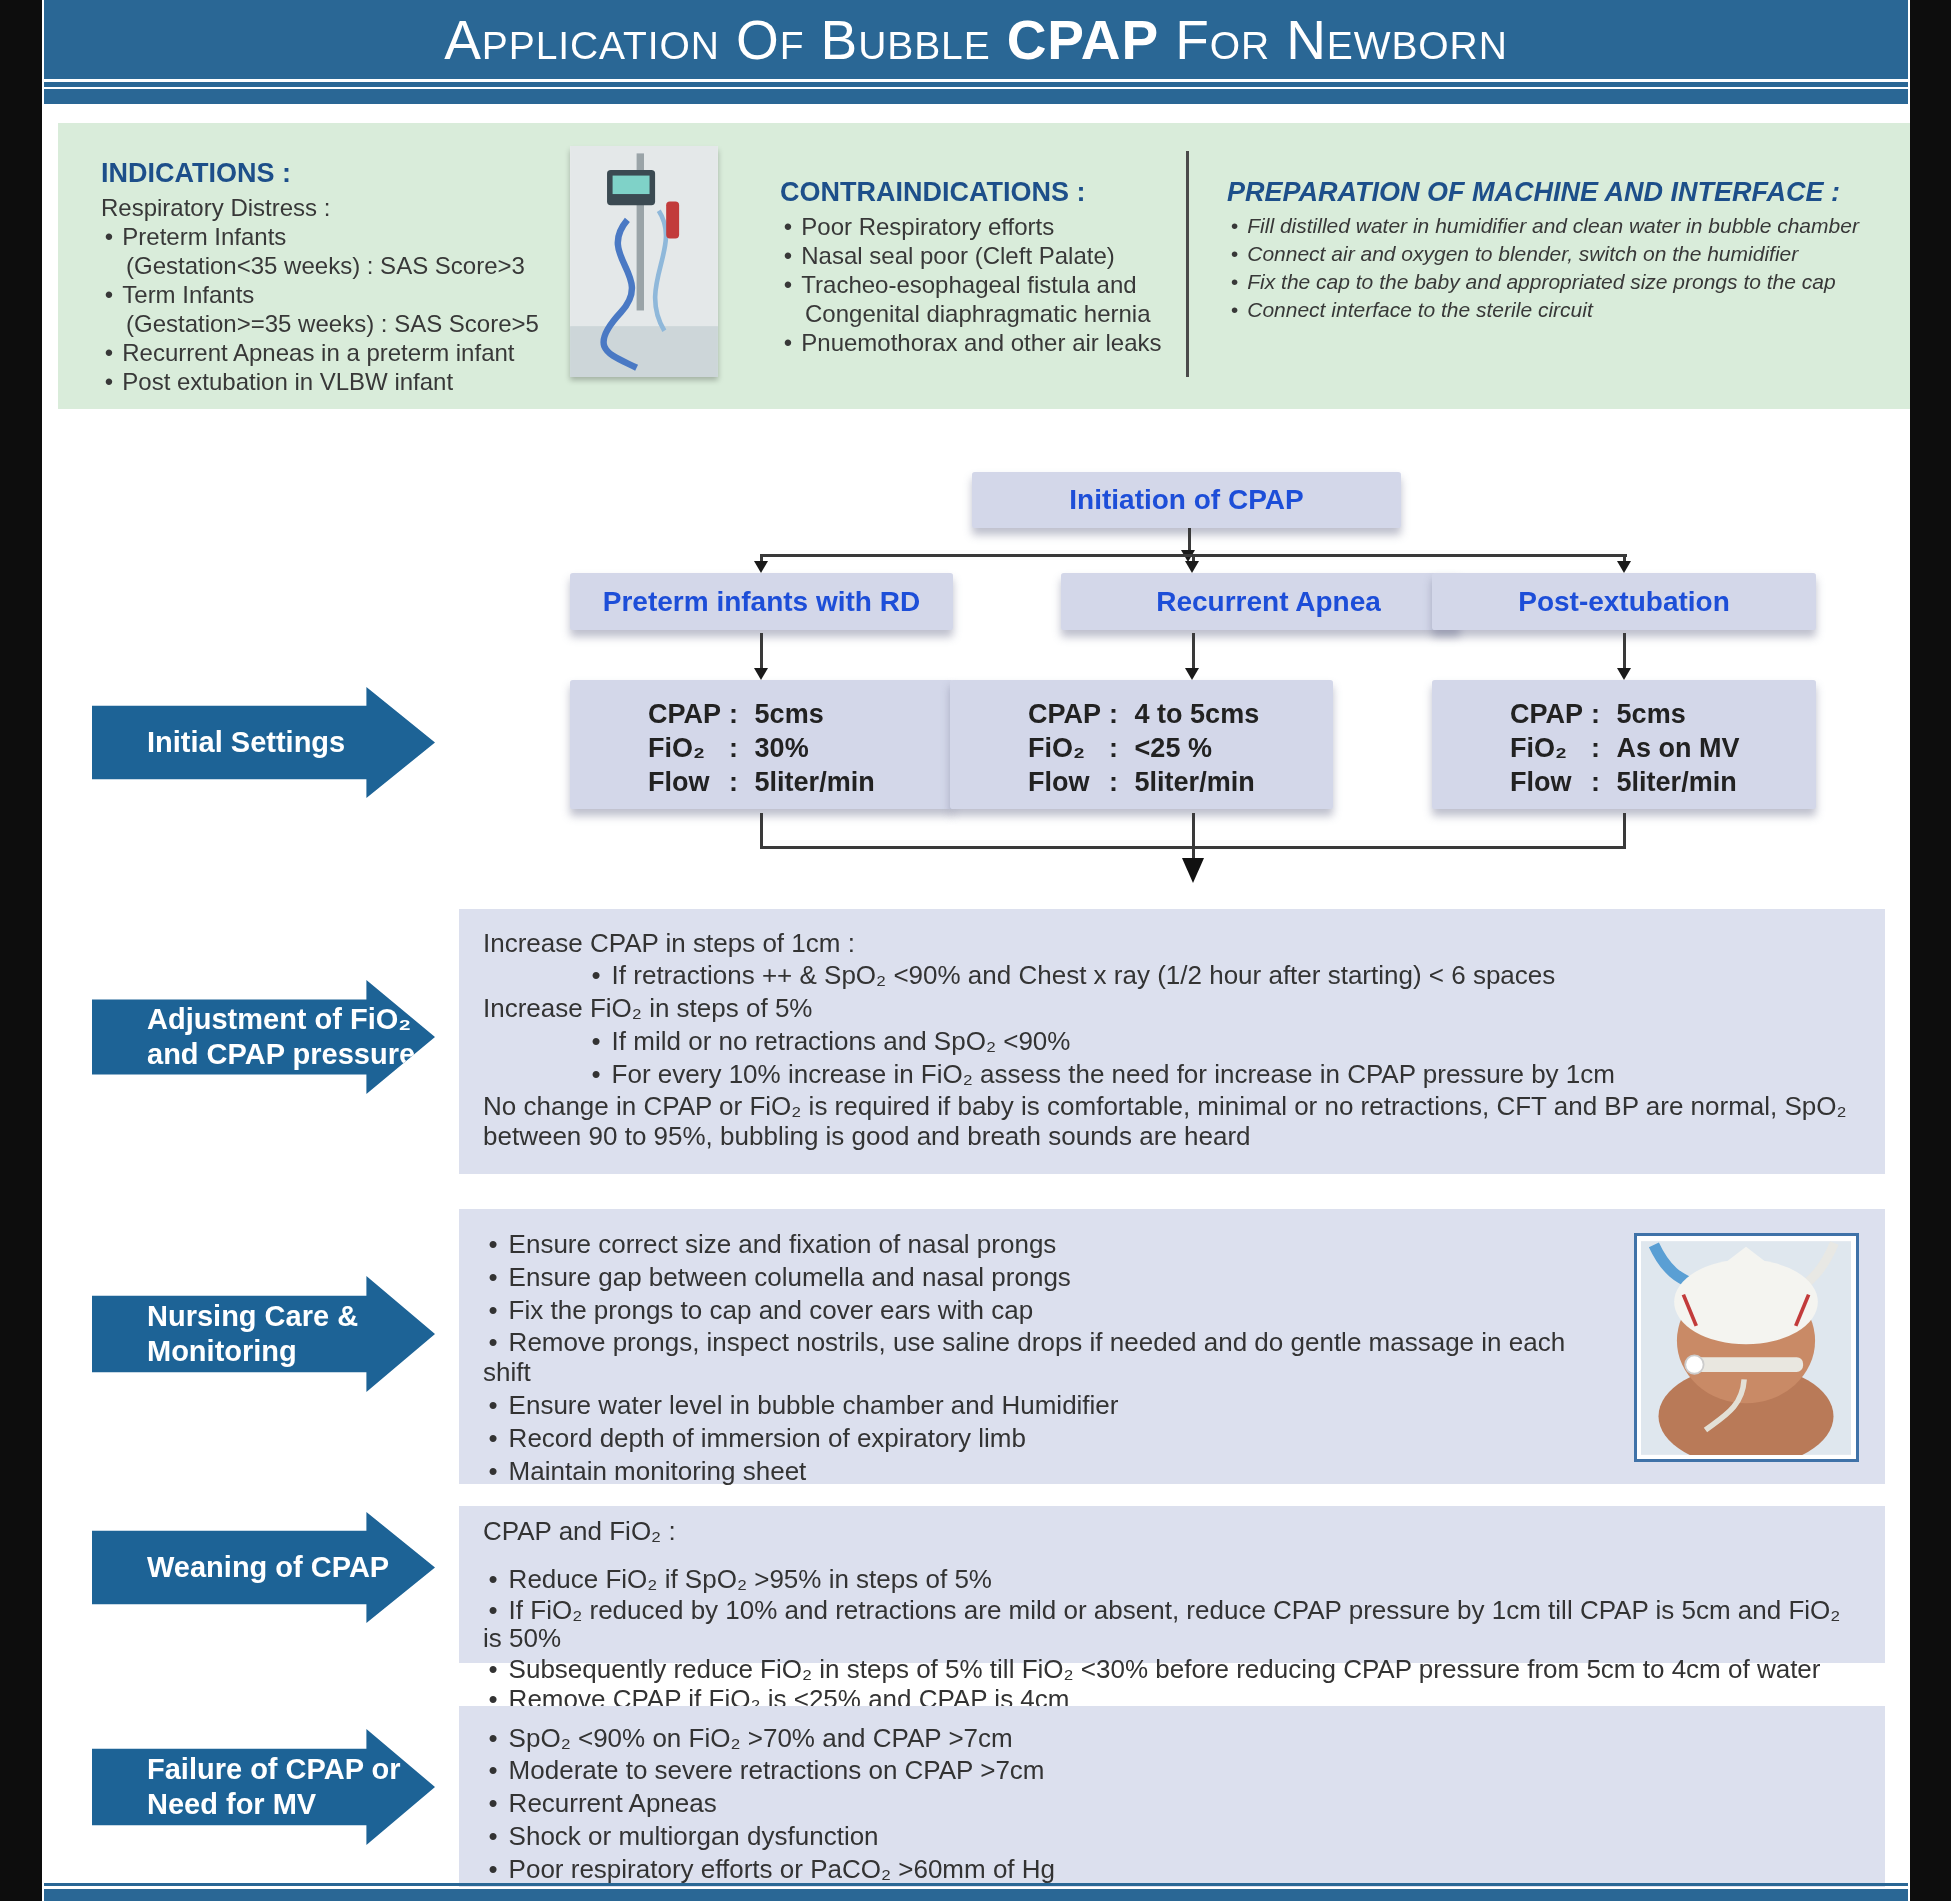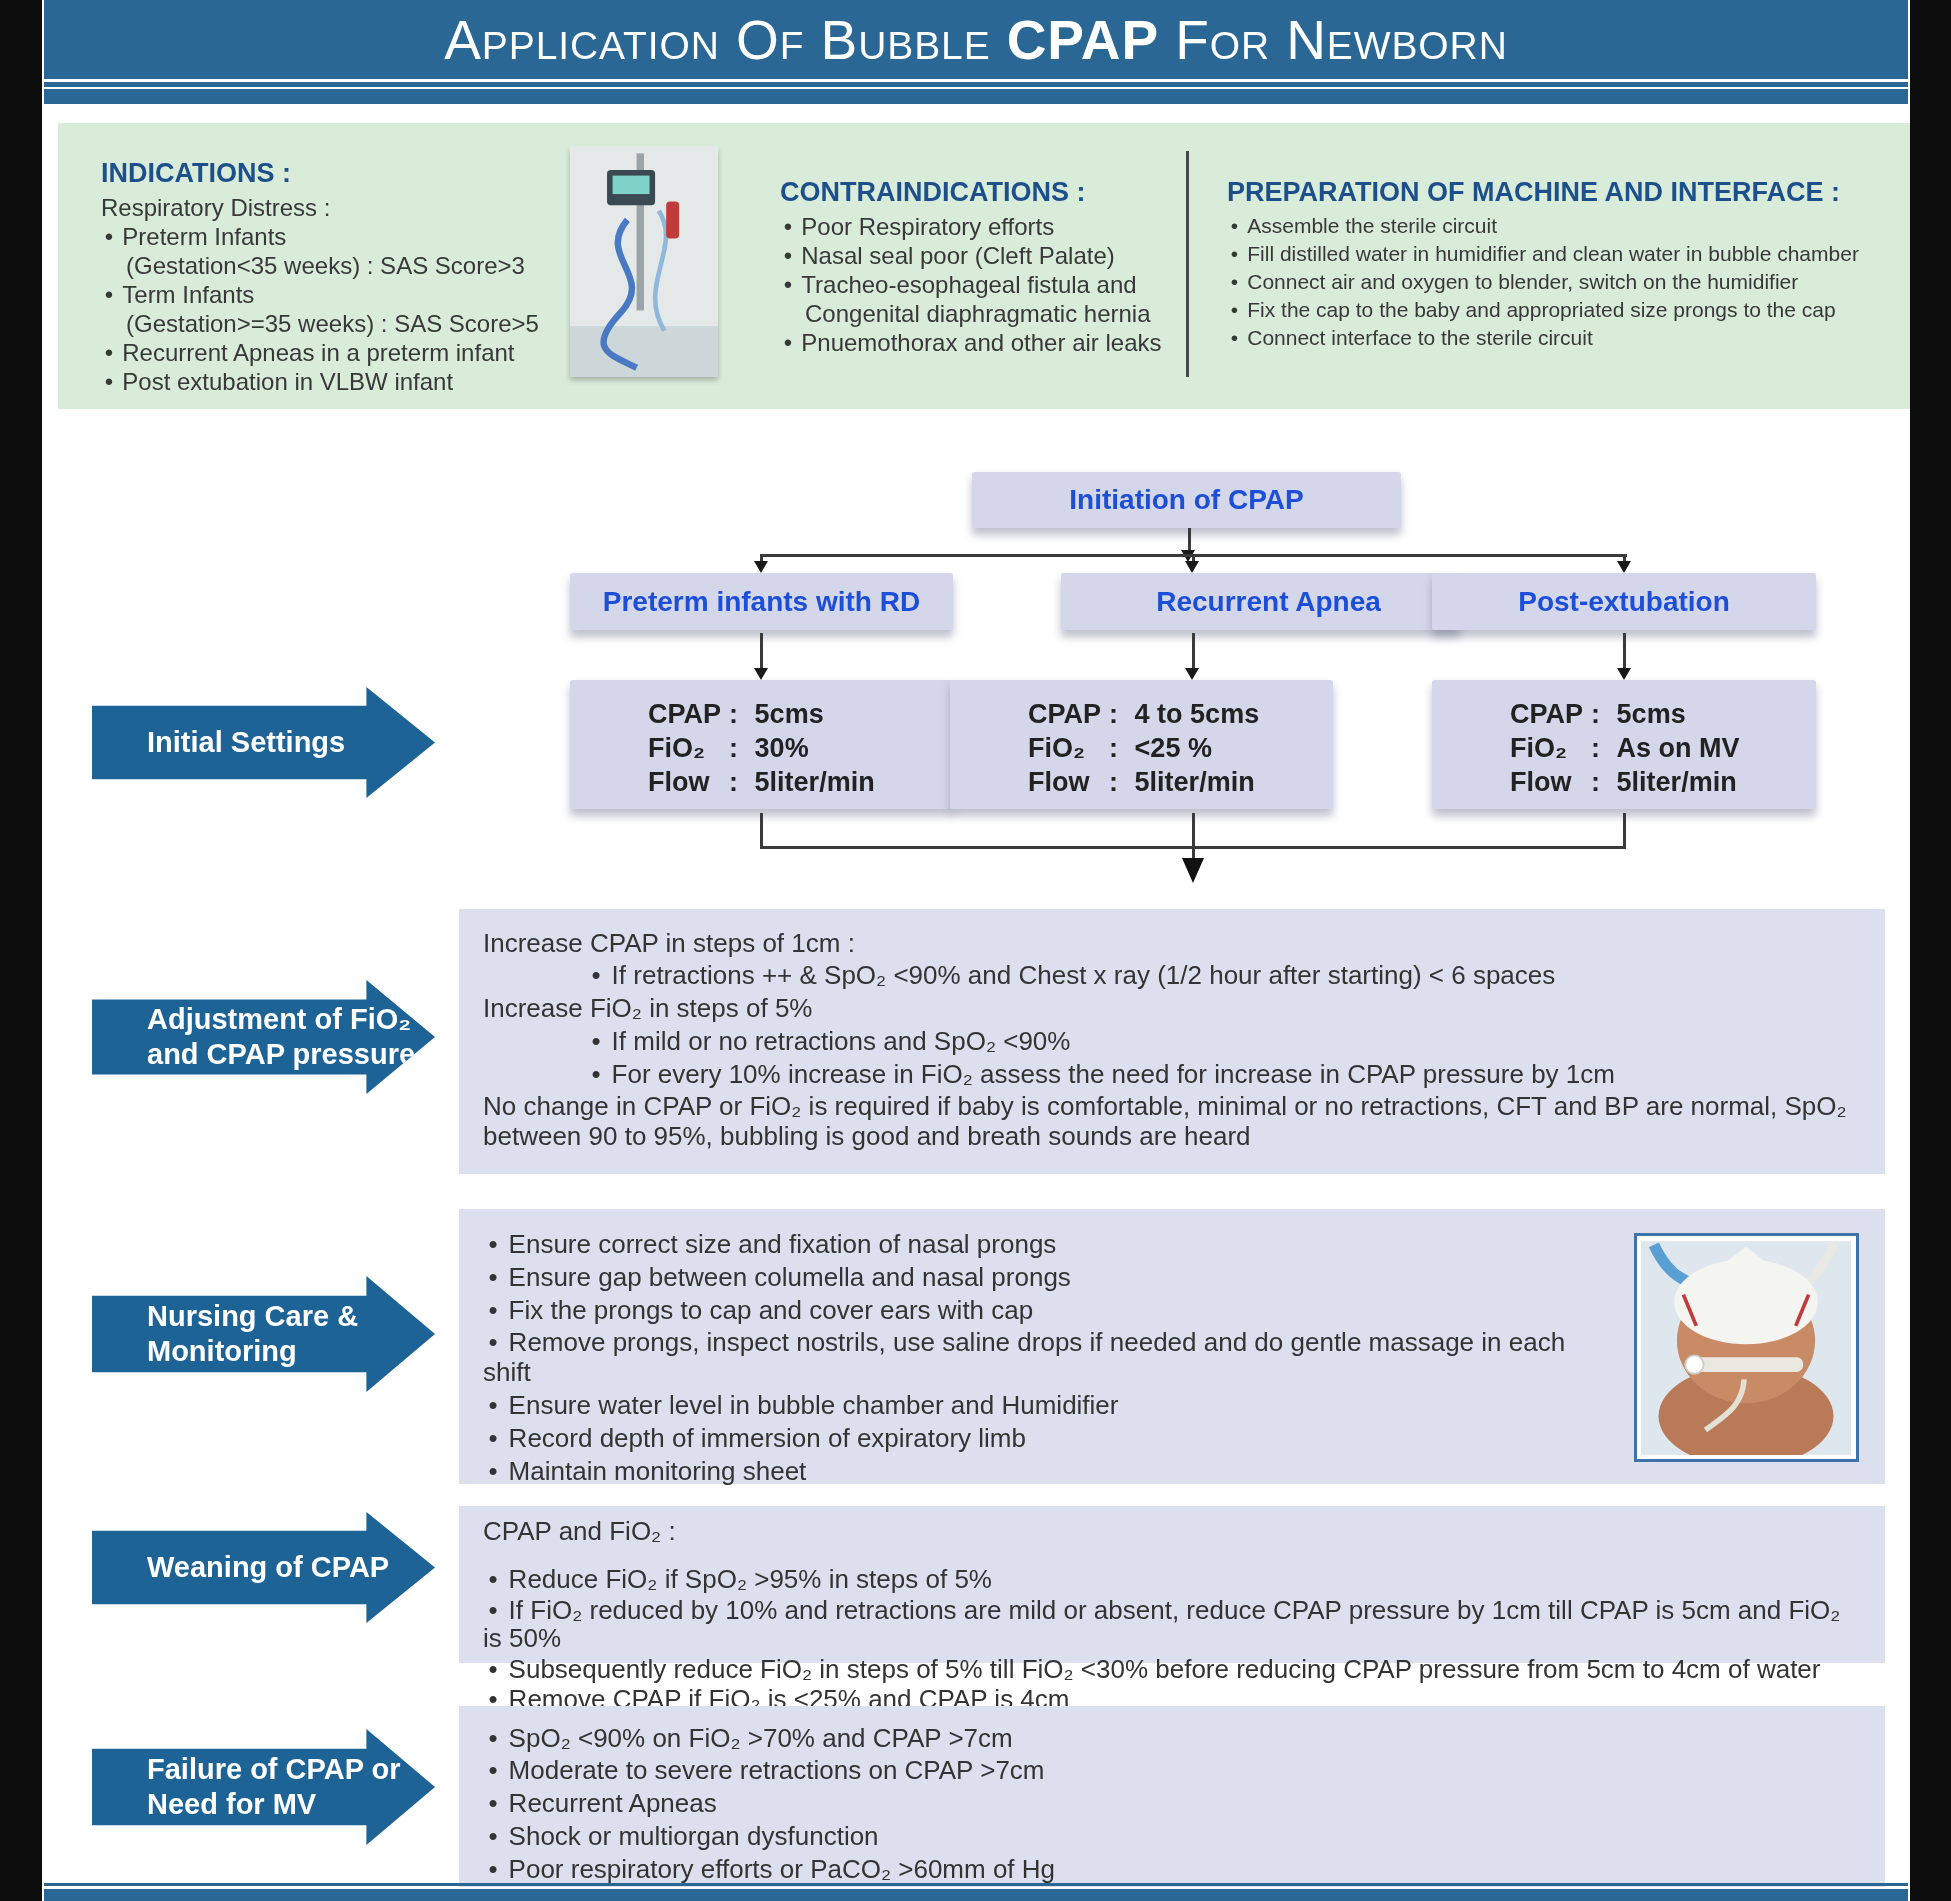--- a/index.html
+++ b/index.html
@@ -127,23 +127,22 @@
       <div class="h">CONTRAINDICATIONS :</div>
       <div class="gl b">Poor Respiratory efforts</div>
       <div class="gl b">Nasal seal poor (Cleft Palate)</div>
       <div class="gl b">Tracheo-esophageal fistula and</div>
       <div class="gl c">Congenital diaphragmatic hernia</div>
       <div class="gl b">Pnuemothorax and other air leaks</div>
     </div>
 
     <div class="vdiv"></div>
 
-    <div class="col prep" style="left:1169px;top:54px;width:715px;">
+    <div class="col prep" style="left:1169px;top:54px;width:715px;font-style:italic;">
       <div class="h">PREPARATION OF MACHINE AND INTERFACE :</div>
-      <div class="gl b">Assemble the sterile circuit</div>
       <div class="gl b">Fill distilled water in humidifier and clean water in bubble chamber</div>
       <div class="gl b">Connect air and oxygen to blender, switch on the humidifier</div>
       <div class="gl b">Fix the cap to the baby and appropriated size  prongs to the cap</div>
       <div class="gl b">Connect interface to the sterile circuit</div>
     </div>
   </div>
 
   <div class="fbox" style="left:972px;top:472px;width:429px;height:56px;">Initiation of CPAP</div>
 
   <div class="vline" style="left:1188px;top:528px;height:24px;"></div>

